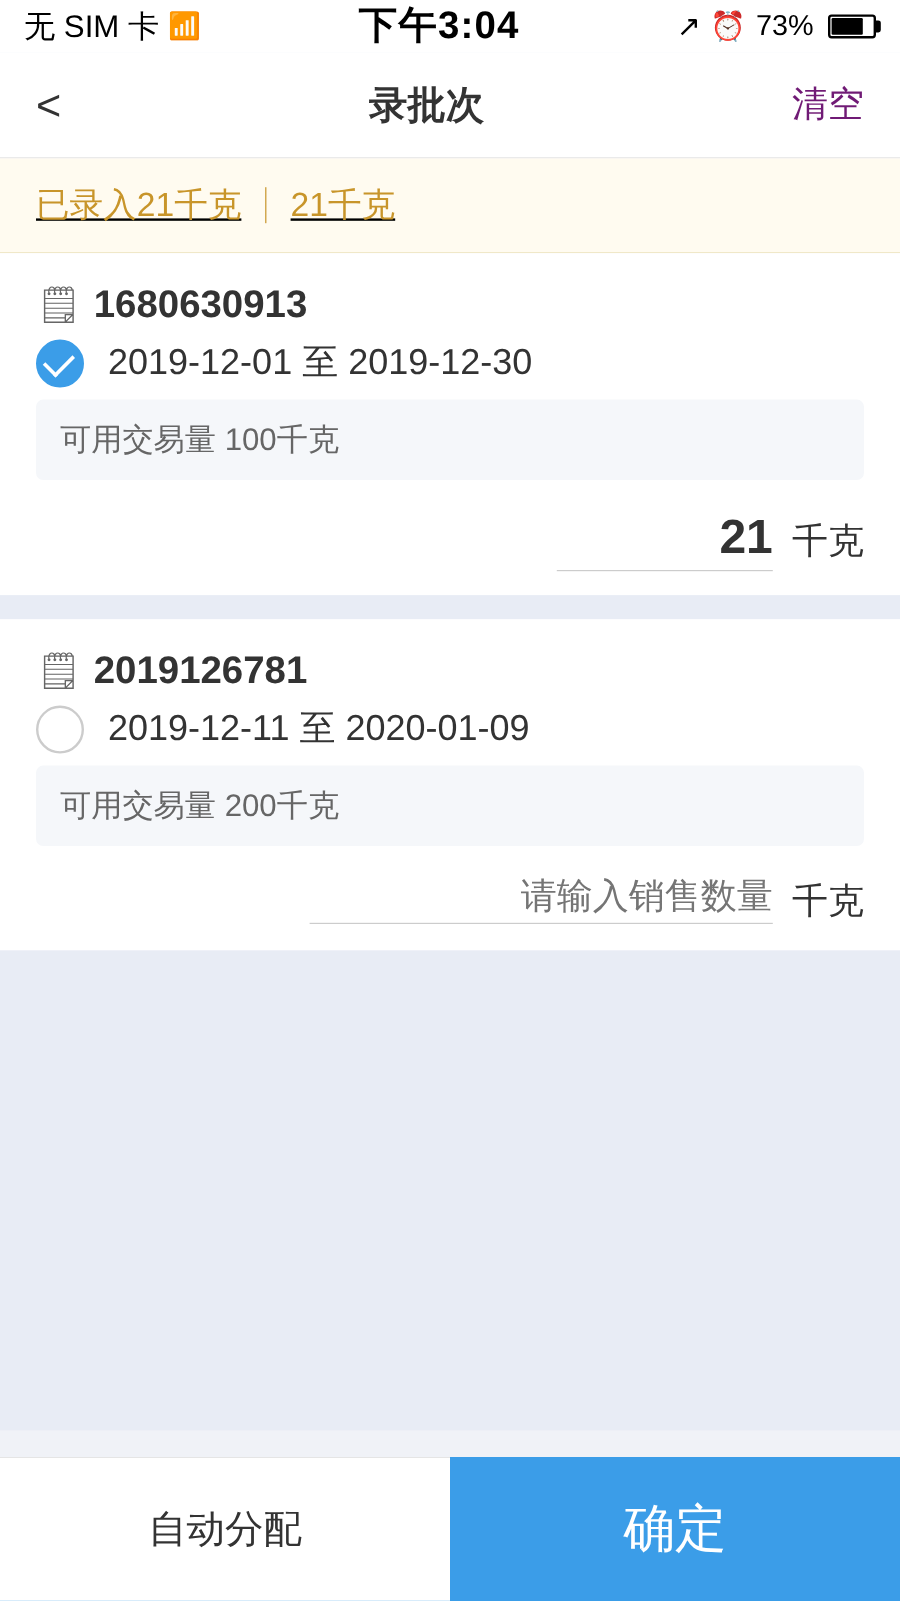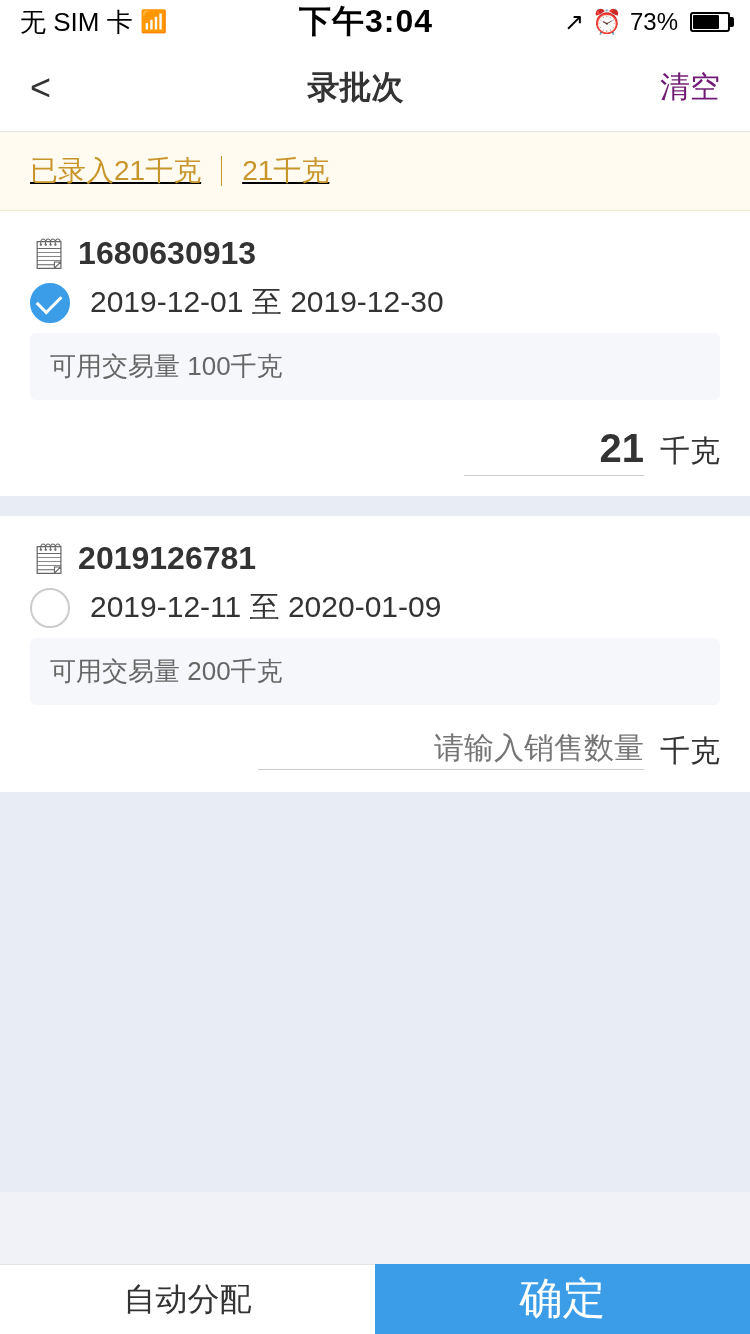--- a/index.html
+++ b/index.html
@@ -244,21 +244,21 @@
       min-height: 400px;
     }
 
     
     .bottom-bar {
       position: fixed;
       bottom: 0;
       left: 0;
       width: 750px;
       display: flex;
-      height: 70px;
+      height: 120px;
     }
     .btn-auto {
       flex: 1;
       background: #fff;
       font-size: 32px;
       color: #333;
       border: none;
       cursor: pointer;
       border-top: 1px solid #e5e5e5;
     }

